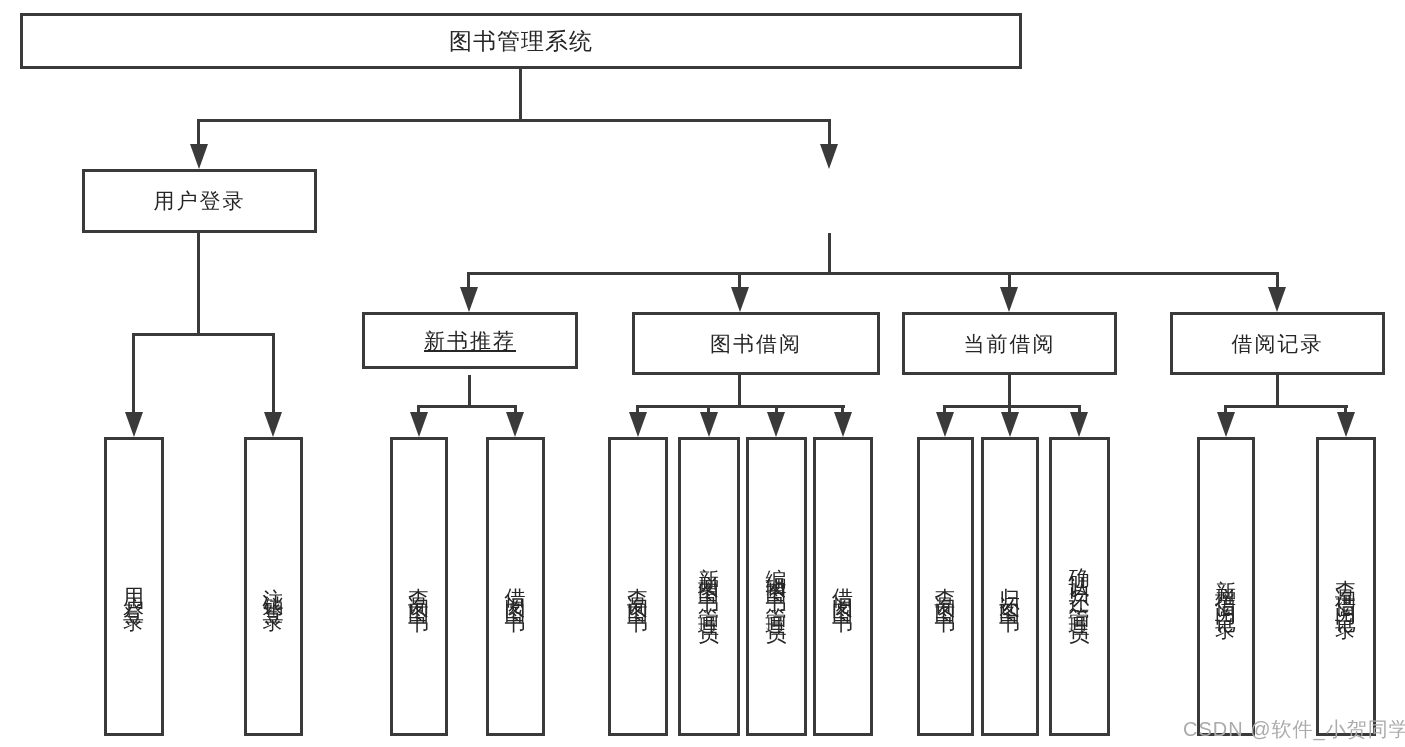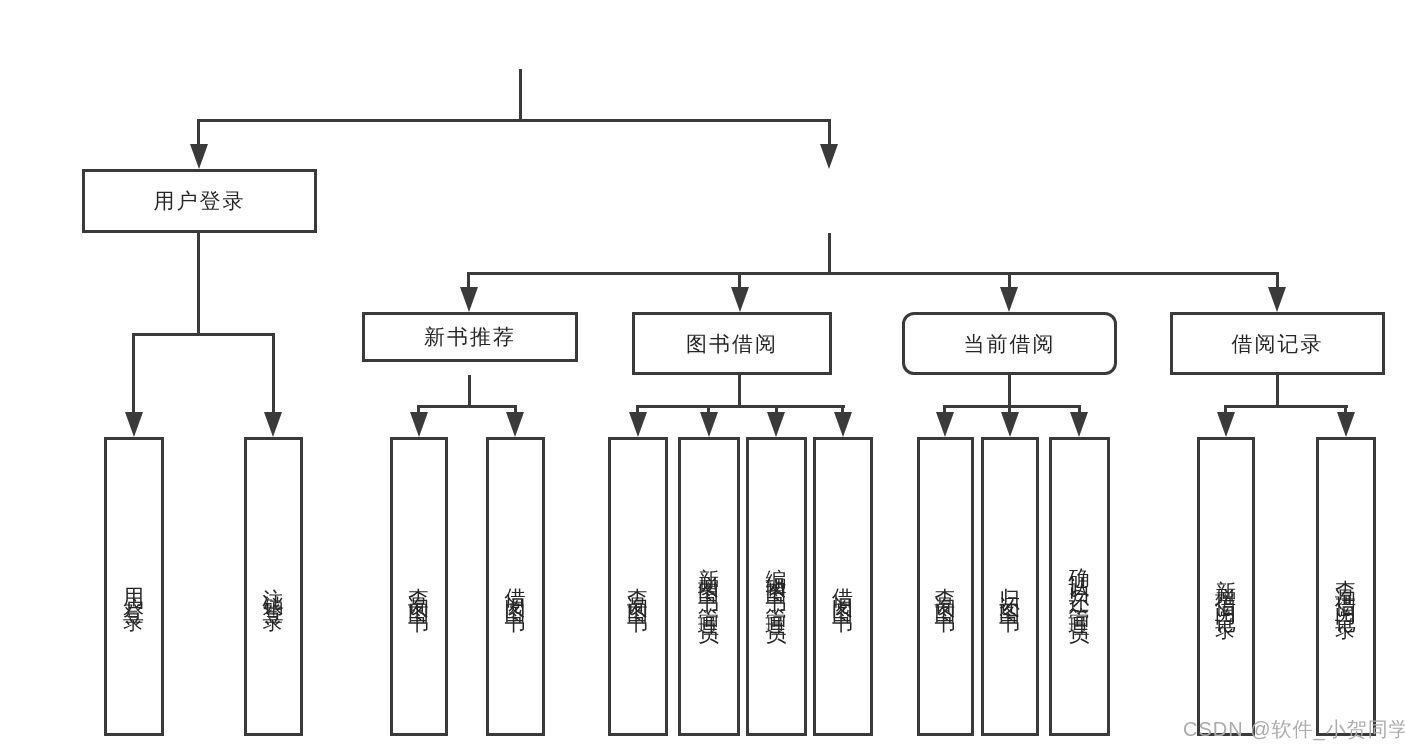--- a/index.html
+++ b/index.html
@@ -29,20 +29,23 @@
   .watermark{
     position:absolute;left:1183px;top:716px;z-index:5;
     font-size:20px;color:#ababab;letter-spacing:1px;white-space:nowrap;
   }
 </style>
 </head>
 <body>
 
 <div class="canvas">
 
+  <div class="box root" style="left:20px;top:13px;width:1002px;height:56px;">
+    <span>图书管理系统</span>
+  </div>
 
   <div class="vline" style="left:519px;top:69px;height:50px;"></div>
   <div class="hline" style="left:197px;top:119px;width:634px;"></div>
   <div class="vline" style="left:197px;top:119px;height:28px;"></div>
   <div class="arrow" style="left:190px;top:144px;"></div>
   <div class="vline" style="left:828px;top:119px;height:28px;"></div>
   <div class="arrow" style="left:820px;top:144px;"></div>
 
   <div class="box lvl" style="left:82px;top:169px;width:235px;height:64px;">
     <span>用户登录</span>
@@ -59,27 +62,27 @@
   <div class="hline" style="left:467px;top:272px;width:812px;"></div>
   <div class="vline" style="left:467px;top:272px;height:16px;"></div>
   <div class="arrow" style="left:460px;top:287px;"></div>
   <div class="vline" style="left:738px;top:272px;height:16px;"></div>
   <div class="arrow" style="left:731px;top:287px;"></div>
   <div class="vline" style="left:1008px;top:272px;height:16px;"></div>
   <div class="arrow" style="left:1000px;top:287px;"></div>
   <div class="vline" style="left:1276px;top:272px;height:16px;"></div>
   <div class="arrow" style="left:1268px;top:287px;"></div>
 
-  <div class="box lvl" style="left:362px;top:312px;width:216px;height:50px;">
+  <div class="box lvl" style="left:362px;top:312px;width:216px;height:57px;text-decoration:underline;">
     <span>新书推荐</span>
   </div>
-  <div class="box lvl" style="left:632px;top:312px;width:200px;height:63px;">
+  <div class="box lvl" style="left:632px;top:312px;width:248px;height:63px;">
     <span>图书借阅</span>
   </div>
-  <div class="box lvl" style="left:902px;top:312px;width:215px;height:63px;border-radius:12px;">
+  <div class="box lvl" style="left:902px;top:312px;width:215px;height:63px;">
     <span>当前借阅</span>
   </div>
   <div class="box lvl" style="left:1170px;top:312px;width:215px;height:63px;">
     <span>借阅记录</span>
   </div>
 
   <div class="vline" style="left:468px;top:375px;height:30px;"></div>
   <div class="hline" style="left:417px;top:405px;width:100px;"></div>
   <div class="vline" style="left:417px;top:405px;height:9px;"></div>
   <div class="arrow" style="left:410px;top:412px;"></div>

